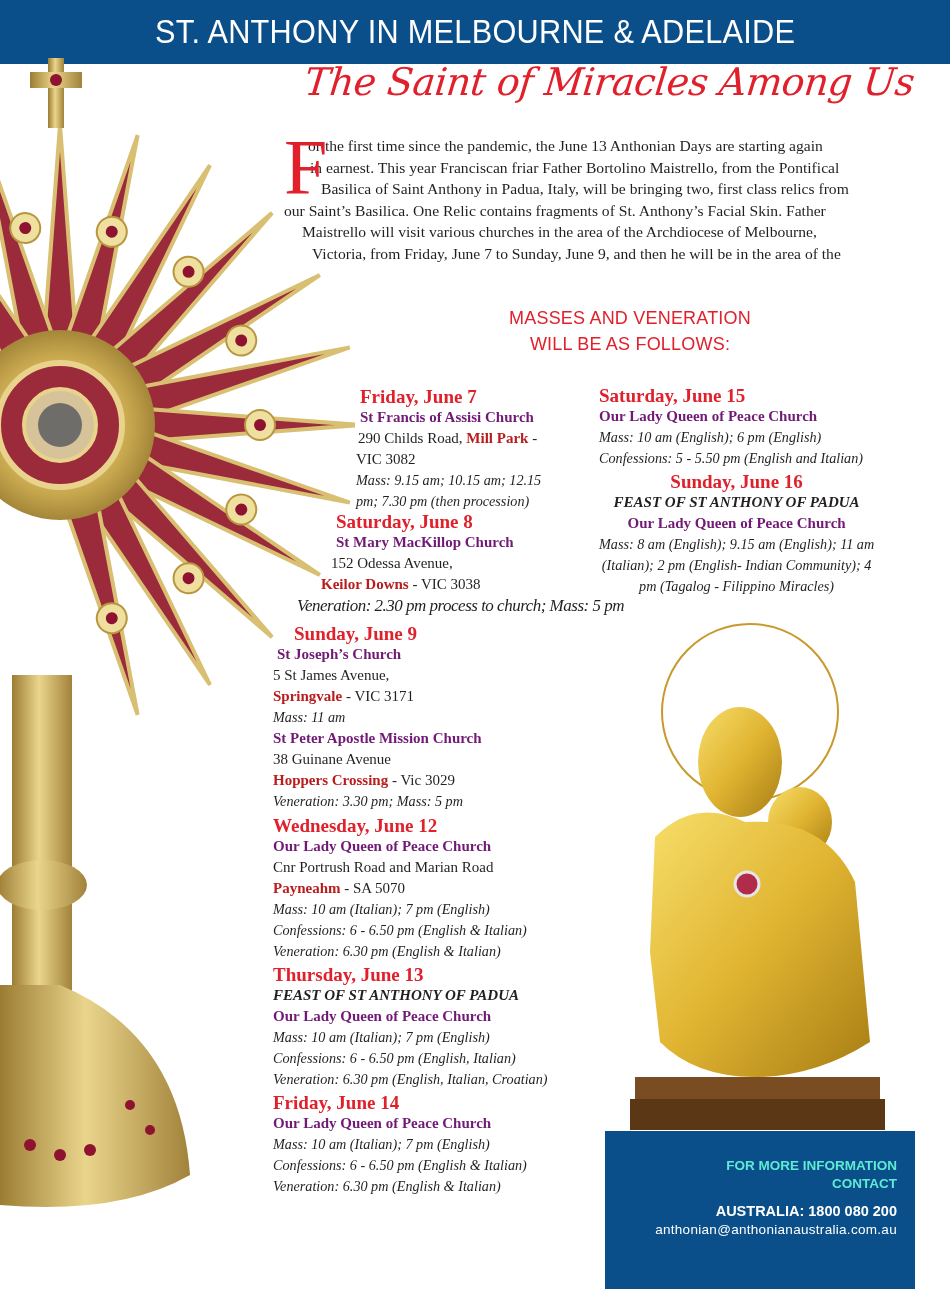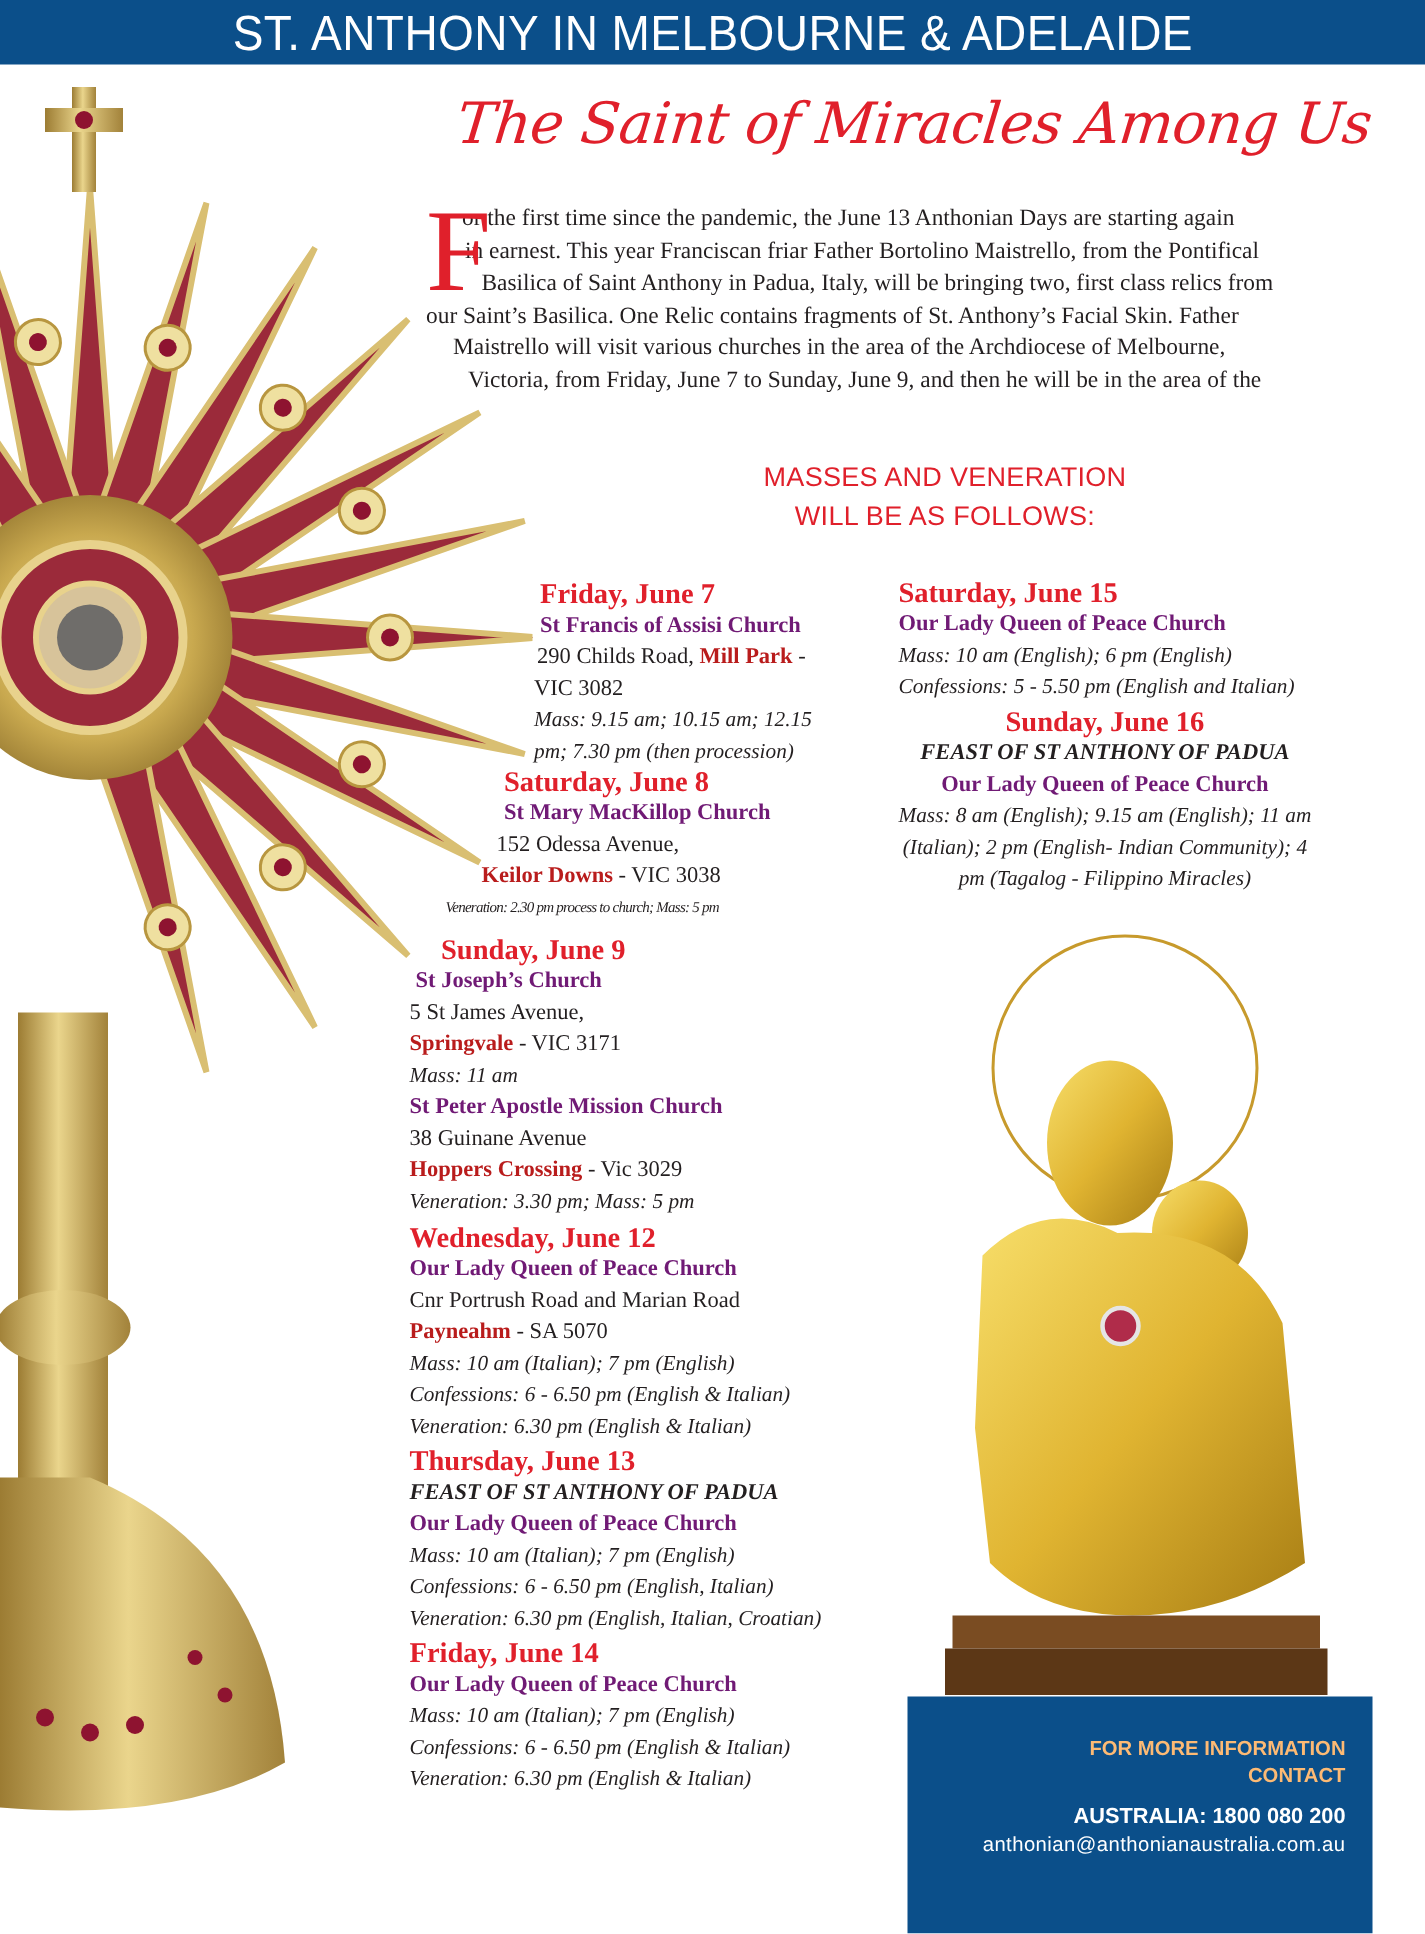--- a/index.html
+++ b/index.html
@@ -1,20 +1,20 @@
 <!DOCTYPE html>
 <html><head>
   <meta charset="utf-8">
   <style>
     * { box-sizing: border-box; margin: 0; padding: 0; }
     html, body { width: 950px; height: 1289px; background: #ffffff; overflow: hidden; }
     body { position: relative; font-family: "Liberation Serif", "DejaVu Serif", serif; color: #231f20; }
 
     .banner {
-      position: absolute; left: 0; top: 0; width: 950px; height: 43px;
+      position: absolute; left: 0; top: 0; width: 950px; height: 64px;
       background: #0b4f8a;
       display: flex; align-items: center; justify-content: center;
     }
     .banner-text {
       color: #ffffff; font-family: "Liberation Sans", "DejaVu Sans", sans-serif;
       font-size: 33px; letter-spacing: 0.3px; font-weight: normal;
       transform: scaleX(0.93);
     }
 
     
@@ -56,21 +56,21 @@
     .event .sub { display: block; white-space: nowrap; font-style: italic; font-size: 14.2px; }
     .event .feast { display: block; white-space: nowrap; font-style: italic; font-weight: bold; }
     .event .place { color: #b91c1c; font-weight: bold; }
 
     .info-box {
       position: absolute; left: 605px; top: 1131px; width: 310px; height: 158px;
       background: #0b4f8a; color: #ffffff;
       font-family: "Liberation Sans", "DejaVu Sans", sans-serif;
       text-align: right; padding: 26px 18px 0 10px;
     }
-    .info-box .info-head { color: #fdba74; font-weight: bold; font-size: 13.5px; line-height: 18px; display: block; }
+    .info-box .info-head { color: #5eead4; font-weight: bold; font-size: 13.5px; line-height: 18px; display: block; }
     .info-box .phone { font-weight: bold; font-size: 14.5px; line-height: 20px; display: block; margin-top: 8px; }
     .info-box .email { font-size: 13.5px; line-height: 18px; display: block; letter-spacing: 0.3px; }
   </style>
 </head>
 <body>
 
 <div class="banner">
   <span class="banner-text">ST. ANTHONY IN MELBOURNE &amp; ADELAIDE</span>
 </div>
 
@@ -174,21 +174,21 @@
   <span class="addr">VIC 3082</span>
   <span class="sub">Mass: 9.15 am; 10.15 am; 12.15</span>
   <span class="sub">pm; 7.30 pm (then procession)</span>
 </div>
 
 <div class="event" style="left:297px; top:511px;">
   <span class="date" style="padding-left:39px">Saturday, June 8</span>
   <span class="church" style="padding-left:39px">St Mary MacKillop Church</span>
   <span class="addr" style="padding-left:34px">152 Odessa Avenue,</span>
   <span class="addr" style="padding-left:24px"><span class="place">Keilor Downs</span><span> - VIC 3038</span></span>
-  <span class="sub" style="font-size:10px; letter-spacing:-0.5px;">Veneration: 2.30 pm process to church; Mass: 5 pm</span>
+  <span class="sub" style="font-size:17px; letter-spacing:-0.5px;">Veneration: 2.30 pm process to church; Mass: 5 pm</span>
 </div>
 
 <div class="event" style="left:273px; top:623px;">
   <span class="date" style="padding-left:21px">Sunday, June 9</span>
   <span class="church" style="padding-left:4px">St Joseph’s Church</span>
   <span class="addr">5 St James Avenue,</span>
   <span class="addr"><span class="place">Springvale</span><span> - VIC 3171</span></span>
   <span class="sub">Mass: 11 am</span>
   <span class="church">St Peter Apostle Mission Church</span>
   <span class="addr">38 Guinane Avenue</span>

